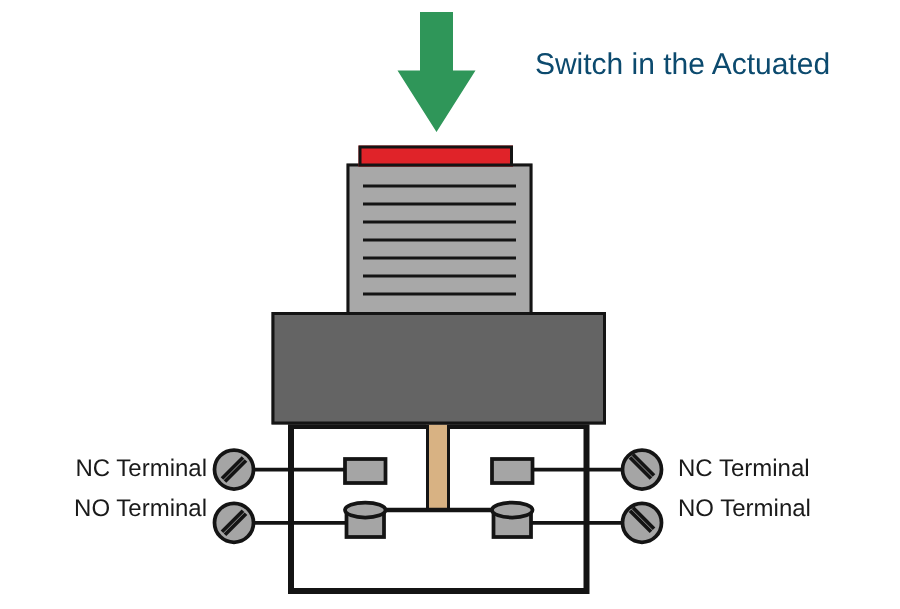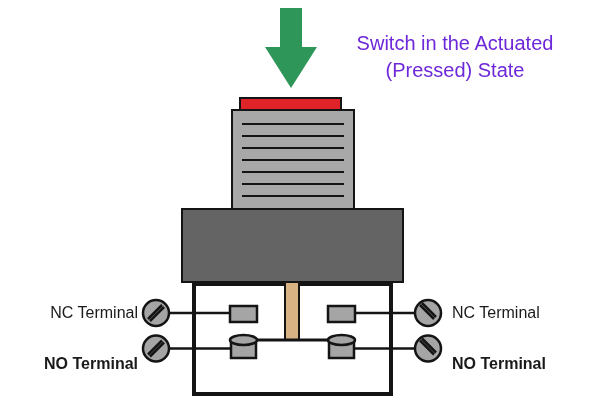--- a/index.html
+++ b/index.html
@@ -6,21 +6,21 @@
   .canvas{
     position:relative;
     width:600px;height:406px;
     background:#ffffff;
     font-family:"Liberation Sans", sans-serif;
     overflow:hidden;
   }
   
   .caption{
     position:absolute;left:330px;top:30px;width:250px;
-    text-align:center;color:#6d28d9;
+    text-align:center;color:#0c4a6e;
     font-size:20px;line-height:27px;font-weight:500;
   }
   
   .button-cap{
     position:absolute;left:239px;top:97px;width:99px;height:10px;
     background:#e02329;border:2px solid #141414;z-index:4;
   }
   .plunger{
     position:absolute;left:231px;top:109px;width:120px;height:97px;
     background:#a8a8a8;border:2px solid #141414;z-index:3;
@@ -49,30 +49,29 @@
   
   .art{position:absolute;left:0;top:0;z-index:6;}
   
   .term-label{
     position:absolute;height:24px;line-height:24px;
     color:#1a1a1a;font-size:16px;z-index:7;white-space:nowrap;
   }
   .term-left{left:6px;width:132px;text-align:right;}
   .term-right{left:452px;text-align:left;}
   .row-nc{top:301px;}
-  .row-no{top:352px;font-weight:bold;}
+  .row-no{top:328px;}
 </style>
 </head>
 <body>
 
 <div class="canvas">
 
   <div class="caption">
     <div>Switch in the Actuated</div>
-    <div>(Pressed) State</div>
   </div>
 
   <div class="body-box"></div>
   <div class="stem"></div>
   <div class="plunger">
     <div class="rib"></div>
     <div class="rib"></div>
     <div class="rib"></div>
     <div class="rib"></div>
     <div class="rib"></div>

